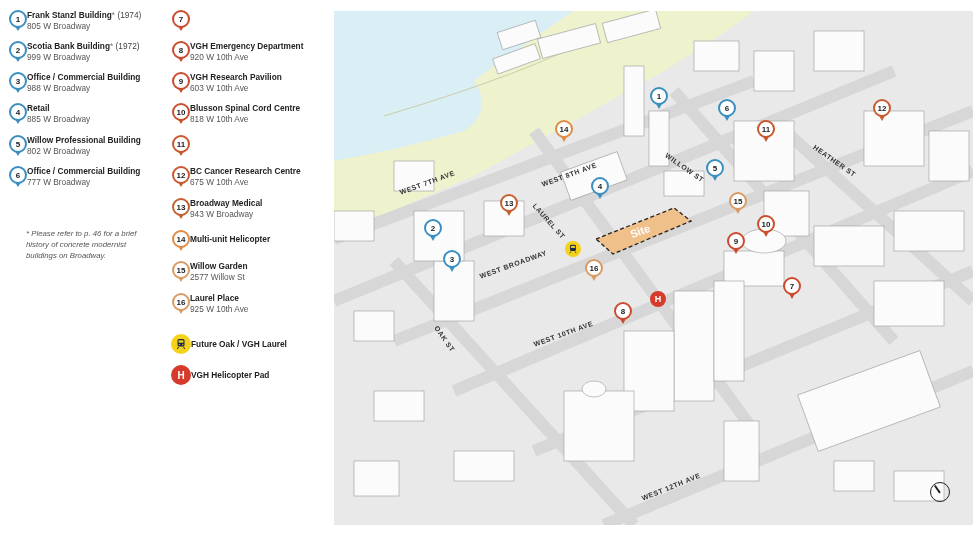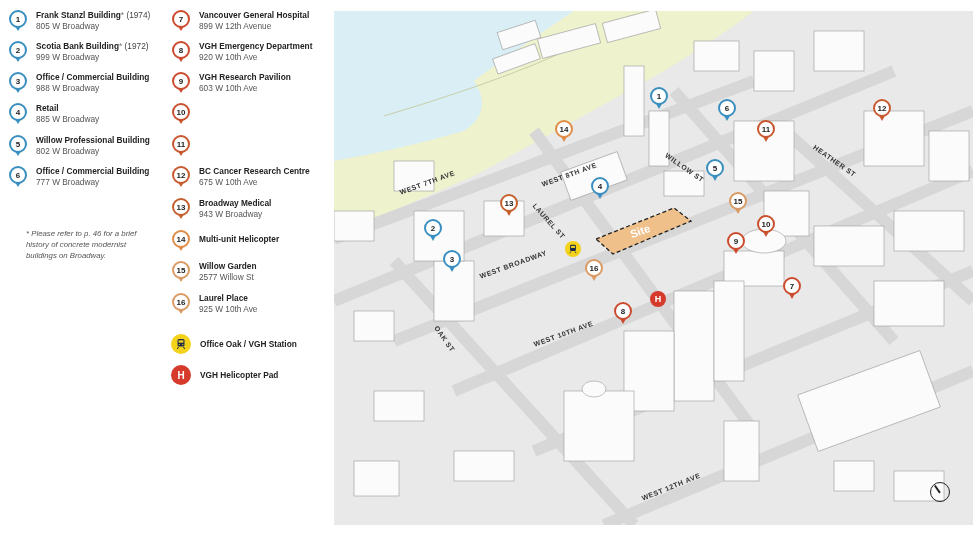--- a/index.html
+++ b/index.html
@@ -13,21 +13,21 @@
     position: absolute; left: 0; top: 0; width: 18px; height: 18px; border-radius: 50%;
     background: #fff; border: 2px solid var(--c);
     display: flex; align-items: center; justify-content: center;
     font-size: 8px; font-weight: bold; color: #222; z-index: 2;
   }
   .pin .tail {
     position: absolute; left: 4px; top: 13px; width: 0; height: 0;
     border-left: 5px solid transparent; border-right: 5px solid transparent;
     border-top: 8px solid var(--c); z-index: 1;
   }
-  .legend-text { margin-left: 9px; line-height: 11px; }
+  .legend-text { line-height: 11px; }
   .legend-title { font-size: 8.3px; font-weight: bold; color: #222; white-space: nowrap; }
   .legend-title .star { color: #777; font-weight: normal; }
   .legend-title .year { font-weight: normal; color: #444; }
   .legend-sub { font-size: 8.3px; color: #555; white-space: nowrap; }
   .legend-footnote {
     position: absolute; left: 26px; top: 228px; width: 130px;
     font-size: 7.8px; font-style: italic; color: #555; line-height: 11px;
   }
   .sym { width: 20px; height: 20px; border-radius: 50%; flex: none; display:flex; align-items:center; justify-content:center; }
   .sym.station { background: #f4d21a; }
@@ -134,24 +134,20 @@
     <div class="legend-sub">777 W Broadway</div>
   </div>
 </div>
 <div class="legend-footnote">* Please refer to p. 46 for a brief history of concrete modernist buildings on Broadway.</div>
 
 <div class="legend-item" style="left:172px;top:10px;">
   <div class="pin" style="--c:#cc4a2e">
       <div class="head">7</div>
       <div class="tail"></div>
     </div>
-  <div class="legend-text">
-      <div class="legend-title">Vancouver General Hospital</div>
-      <div class="legend-sub">899 W 12th Avenue</div>
-    </div>
 </div>
 <div class="legend-item" style="left:172px;top:41px;">
   <div class="pin" style="--c:#cc4a2e">
       <div class="head">8</div>
       <div class="tail"></div>
     </div>
   <div class="legend-text">
       <div class="legend-title">VGH Emergency Department</div>
       <div class="legend-sub">920 W 10th Ave</div>
     </div>
@@ -163,20 +159,24 @@
     </div>
   <div class="legend-text">
       <div class="legend-title">VGH Research Pavilion</div>
       <div class="legend-sub">603 W 10th Ave</div>
     </div>
 </div>
 <div class="legend-item" style="left:172px;top:103px;">
   <div class="pin" style="--c:#c9502c">
       <div class="head">10</div>
       <div class="tail"></div>
+    </div>
+  <div class="legend-text">
+      <div class="legend-title">Blusson Spinal Cord Centre</div>
+      <div class="legend-sub">818 W 10th Ave</div>
     </div>
 </div>
 <div class="legend-item" style="left:172px;top:135px;">
   <div class="pin" style="--c:#c9562d">
       <div class="head">11</div>
       <div class="tail"></div>
     </div>
 </div>
 <div class="legend-item" style="left:172px;top:166px;">
   <div class="pin" style="--c:#c95a30">
@@ -231,21 +231,21 @@
   <div class="sym station">
     <svg width="12" height="12" viewBox="0 0 12 12">
         <rect x="2.5" y="1" width="7" height="7.5" rx="1.5" fill="#1b2a4a"></rect>
         <rect x="3.6" y="2.3" width="4.8" height="2.4" fill="#f4d21a"></rect>
         <circle cx="4.3" cy="6.6" r="0.7" fill="#f4d21a"></circle>
         <circle cx="7.7" cy="6.6" r="0.7" fill="#f4d21a"></circle>
         <path d="M3.5 9 L2.3 11 M8.5 9 L9.7 11" stroke="#1b2a4a" stroke-width="1"></path>
       </svg>
   </div>
   <div class="legend-text">
-      <div class="legend-title">Office Oak / VGH Station</div>
+      <div class="legend-title">Future Oak / VGH Laurel</div>
     </div>
 </div>
 <div class="legend-item" style="left:171px;top:365px;align-items:center;">
   <div class="sym heli">H</div>
   <div class="legend-text">
       <div class="legend-title">VGH Helicopter Pad</div>
     </div>
 </div>
 
 <div class="map">

